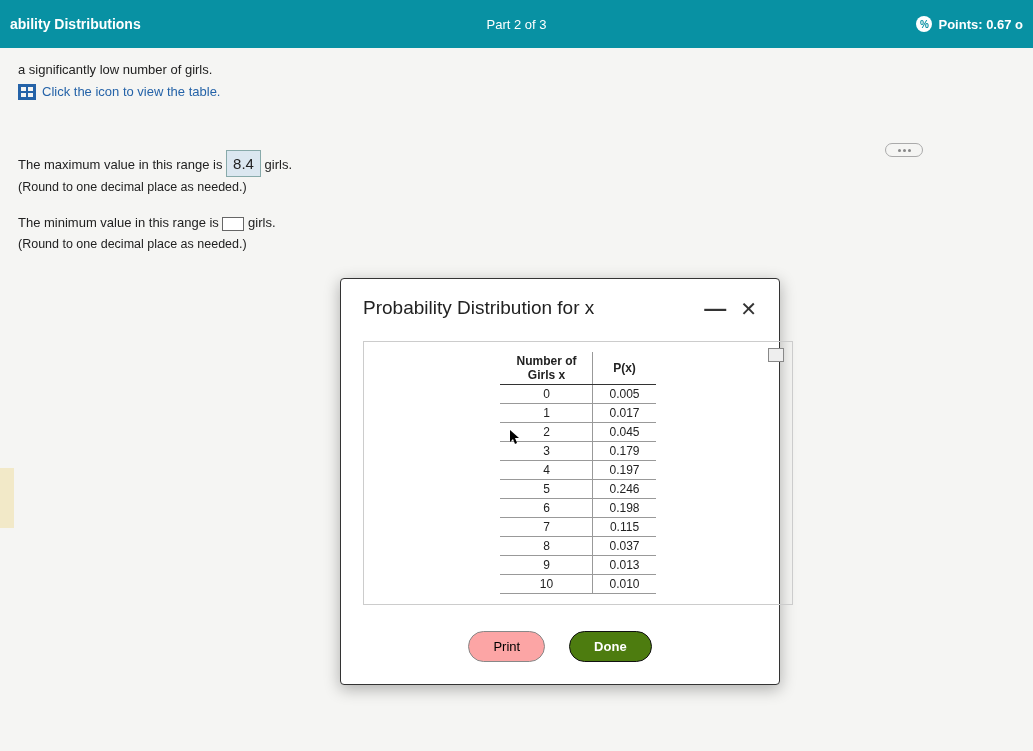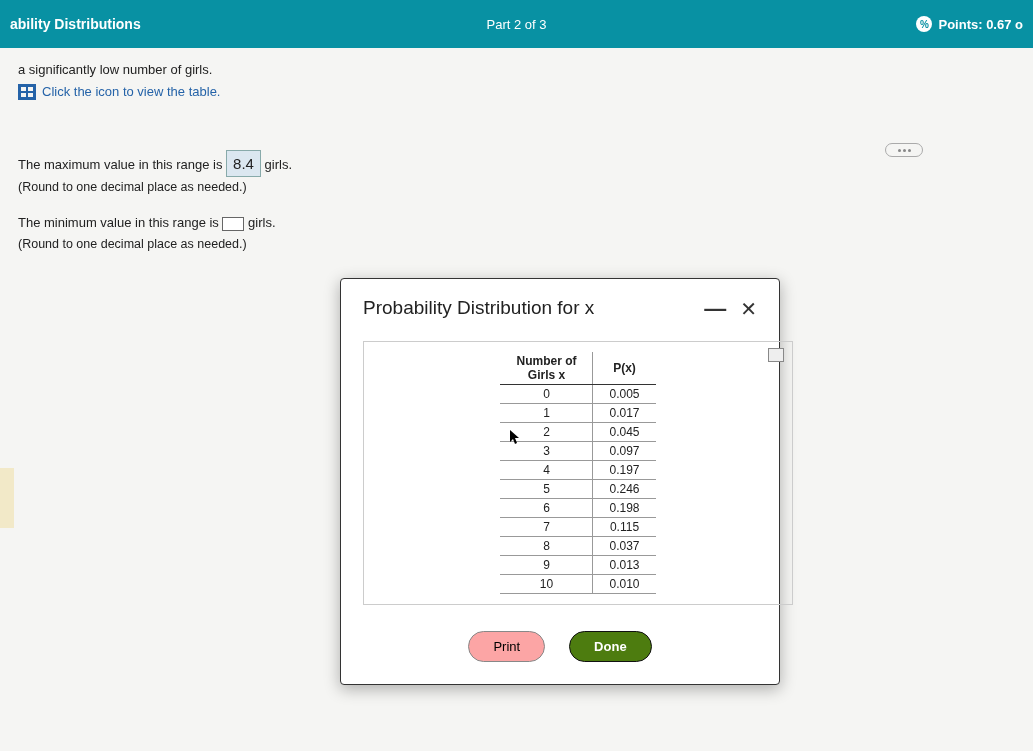--- a/index.html
+++ b/index.html
@@ -245,21 +245,21 @@
             <tr>
               <td>1</td>
               <td>0.017</td>
             </tr>
             <tr>
               <td>2</td>
               <td>0.045</td>
             </tr>
             <tr>
               <td>3</td>
-              <td>0.097</td>
+              <td>0.179</td>
             </tr>
             <tr>
               <td>4</td>
               <td>0.197</td>
             </tr>
             <tr>
               <td>5</td>
               <td>0.246</td>
             </tr>
             <tr>

